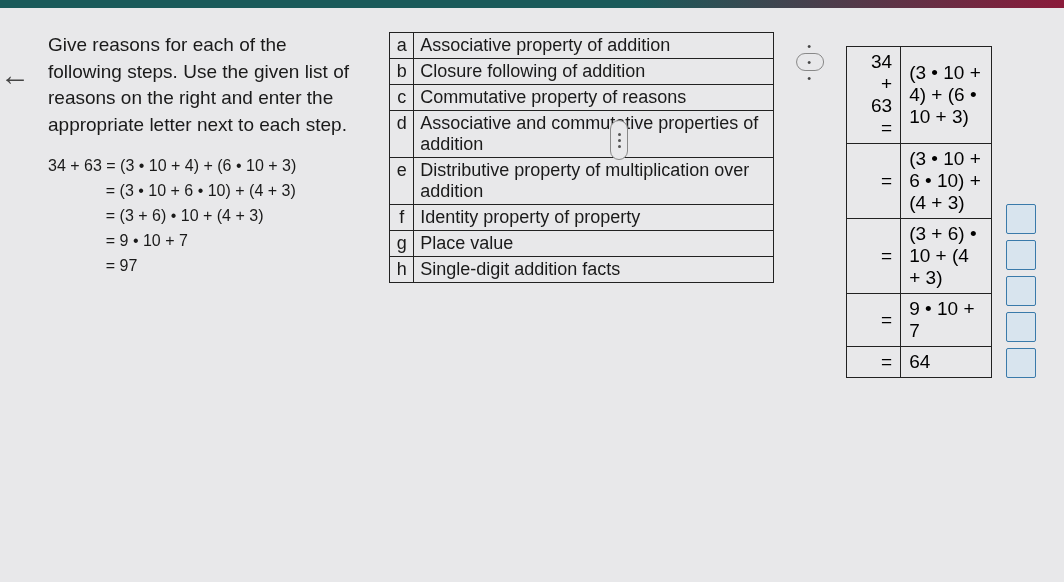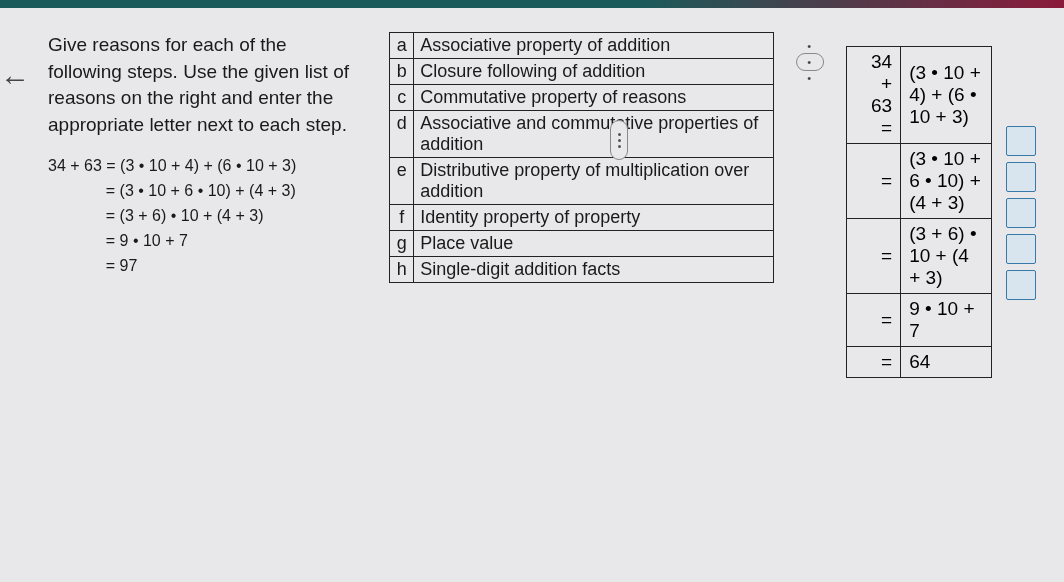--- a/index.html
+++ b/index.html
@@ -96,21 +96,21 @@
       align-items: center;
       justify-content: center;
       gap: 3px;
     }
     .side-pill-vert span {
       width: 3px; height: 3px; background: #555; border-radius: 50%;
     }
     .answer-section {
       display: flex;
       gap: 14px;
-      align-items: center;
+      align-items: flex-end;
       margin-top: 14px;
     }
     .answer-table {
       border-collapse: collapse;
       font-size: 19px;
     }
     .answer-table td {
       border: 1.5px solid #222;
       padding: 4px 8px;
     }

